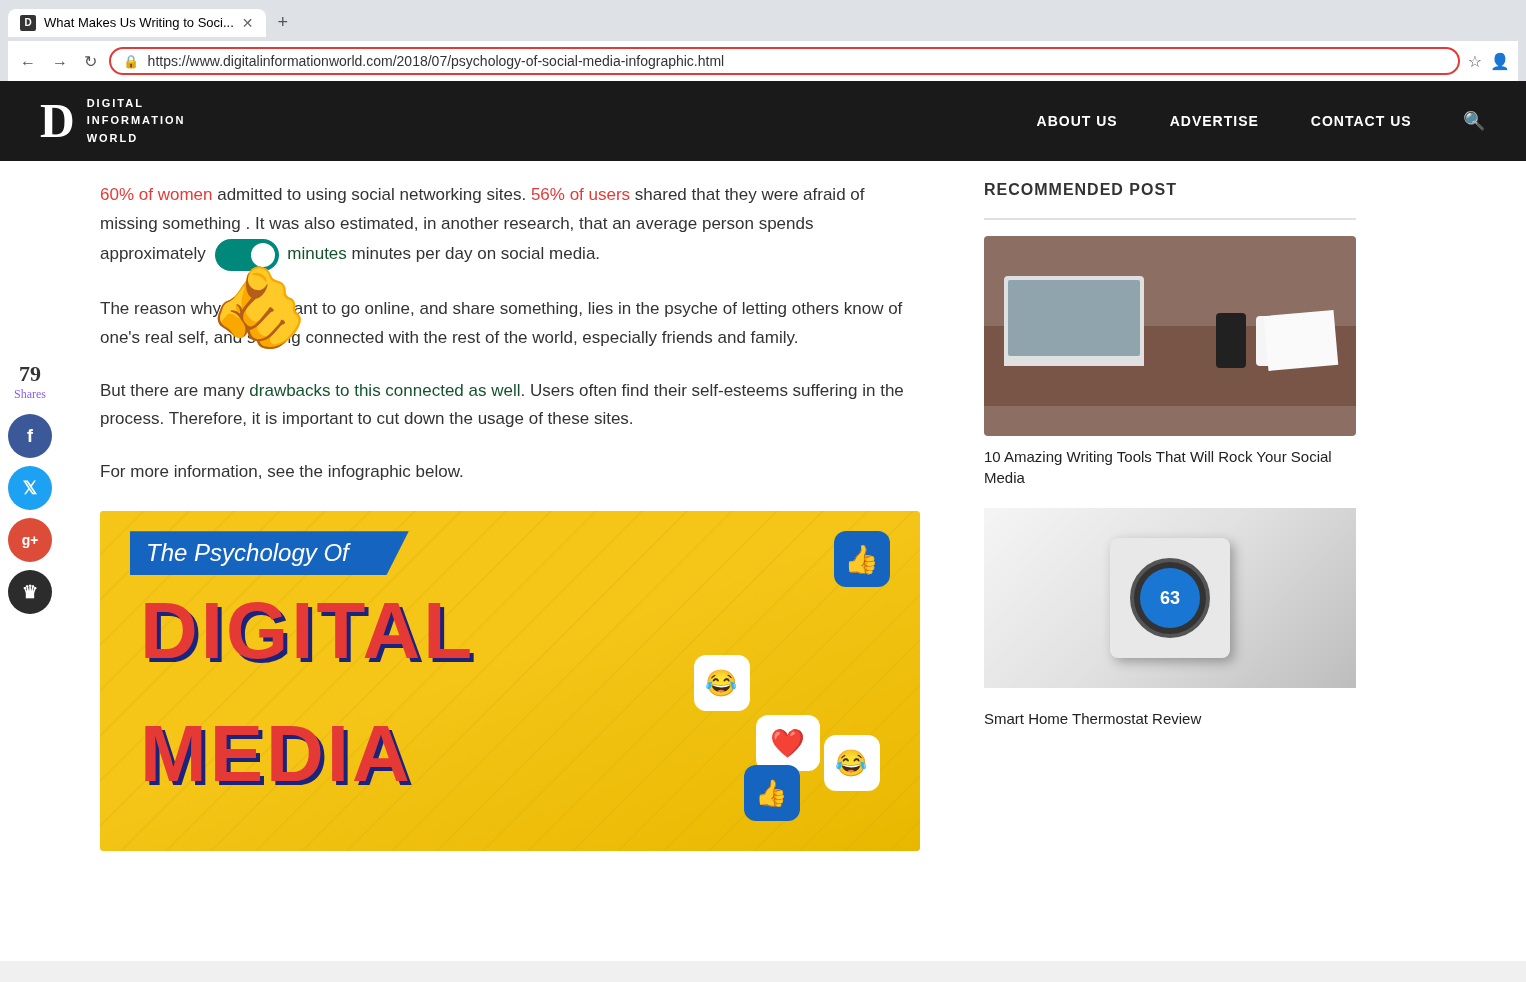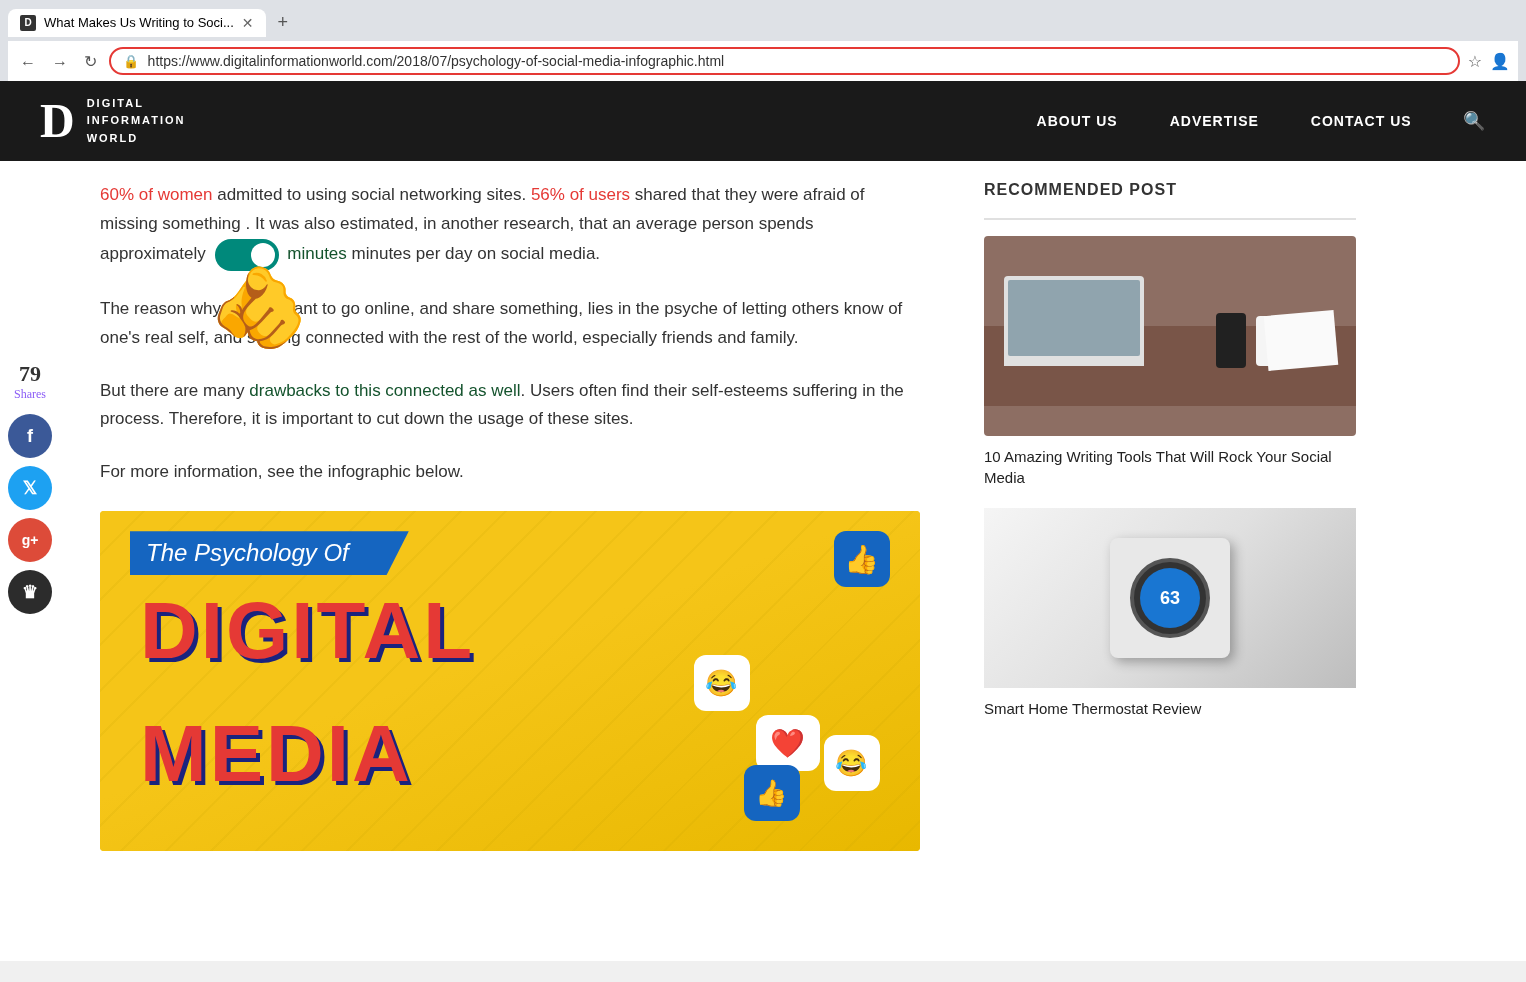--- a/index.html
+++ b/index.html
@@ -278,21 +278,21 @@
       margin-bottom: 16px;
       padding-bottom: 19px;
       border-bottom: 2px solid #e0e0e0;
     }
     .rec-card { margin-bottom: 20px; }
     .rec-img-thermostat {
       width: 100%;
       height: 180px;
       background: linear-gradient(135deg, #e0e0e0 0%, #bdbdbd 50%, #9e9e9e 100%);
       border-radius: 4px;
-      margin-bottom: 10px;
+      margin-bottom: 20px;
       display: flex;
       align-items: center;
       justify-content: center;
       position: relative;
     }
     .thermostat-device {
       width: 80px;
       height: 80px;
       background: #333;
       border-radius: 50%;

